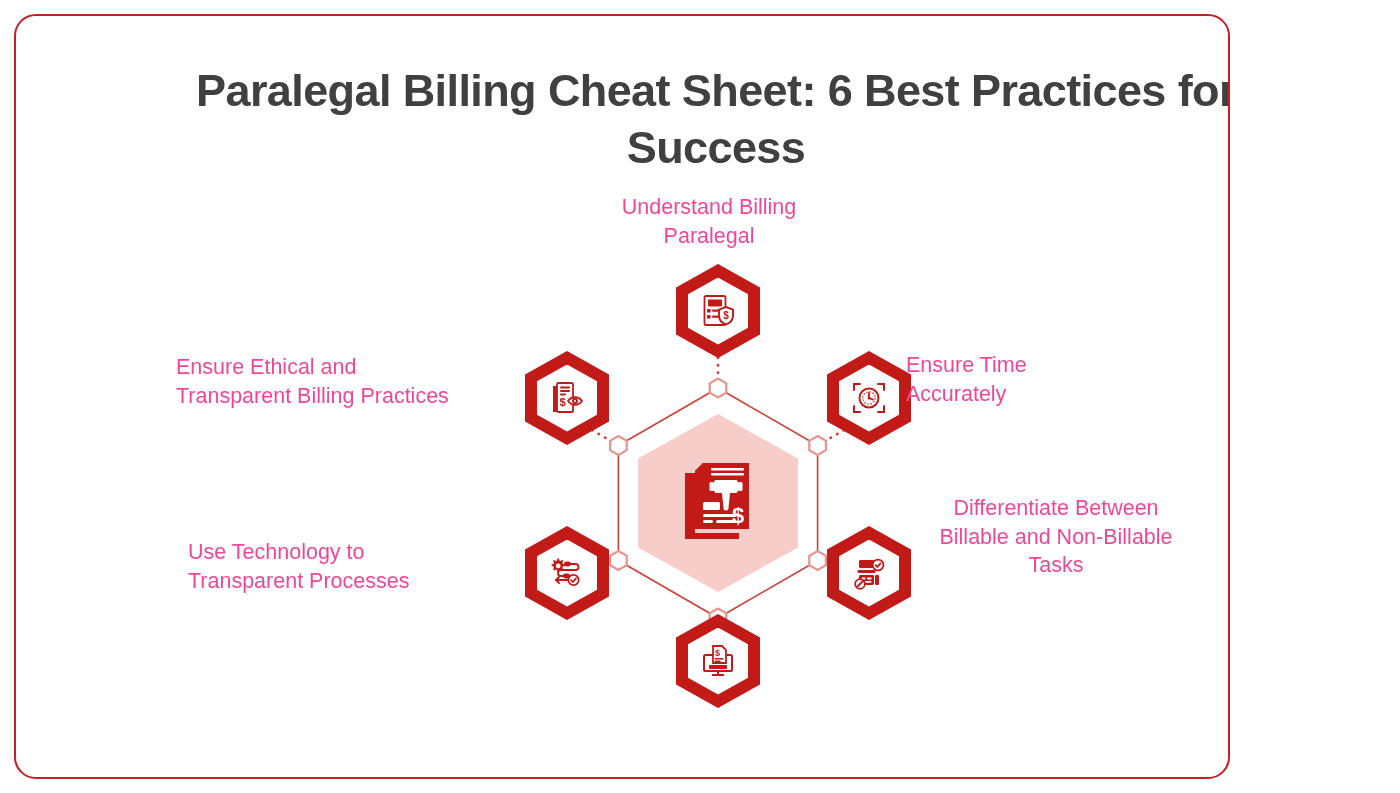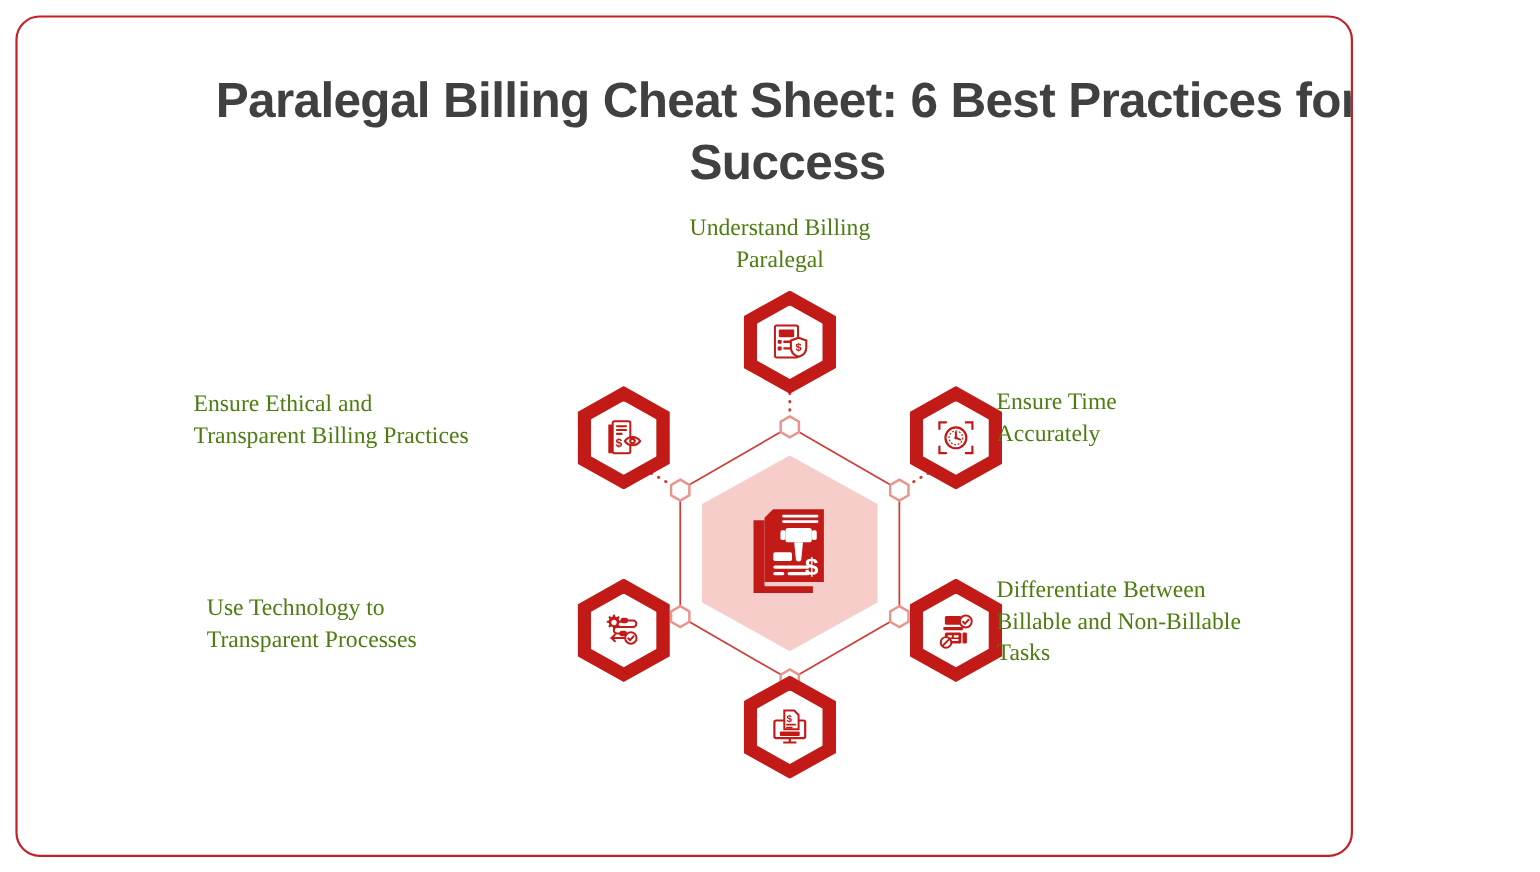--- a/index.html
+++ b/index.html
@@ -72,31 +72,30 @@
     -webkit-clip-path:polygon(50% 0%,100% 25%,100% 75%,50% 100%,0% 75%,0% 25%);
     clip-path:polygon(50% 0%,100% 25%,100% 75%,50% 100%,0% 75%,0% 25%);
     display:flex; align-items:center; justify-content:center;
   }
 
   
   .label {
     position:absolute;
     font-size:21.5px;
     line-height:1.33;
-    color:#4d7c0f;
+    color:#ec4899;
     font-weight:normal;
-    font-family:Liberation Serif, serif;
   }
   .label.r { text-align:left; }
   .label.l { text-align:left; }
   .label.c { text-align:center; }
 
   #lbl-top     { left:548px; top:177px;  width:290px; }
   #lbl-right1  { left:890px; top:335px;  width:300px; }
-  #lbl-right2  { left:890px; top:506px;  width:300px; }
+  #lbl-right2  { left:890px; top:478px;  width:300px;text-align:center; }
   #lbl-bottom  { left:530px; top:690px;  width:320px; }
   #lbl-left2   { left:172px; top:522px;  width:340px; }
   #lbl-left1   { left:160px; top:337px;  width:340px; }
 </style>
 </head>
 <body>
 
 <div id="frame">
 
   <h1 id="title">

